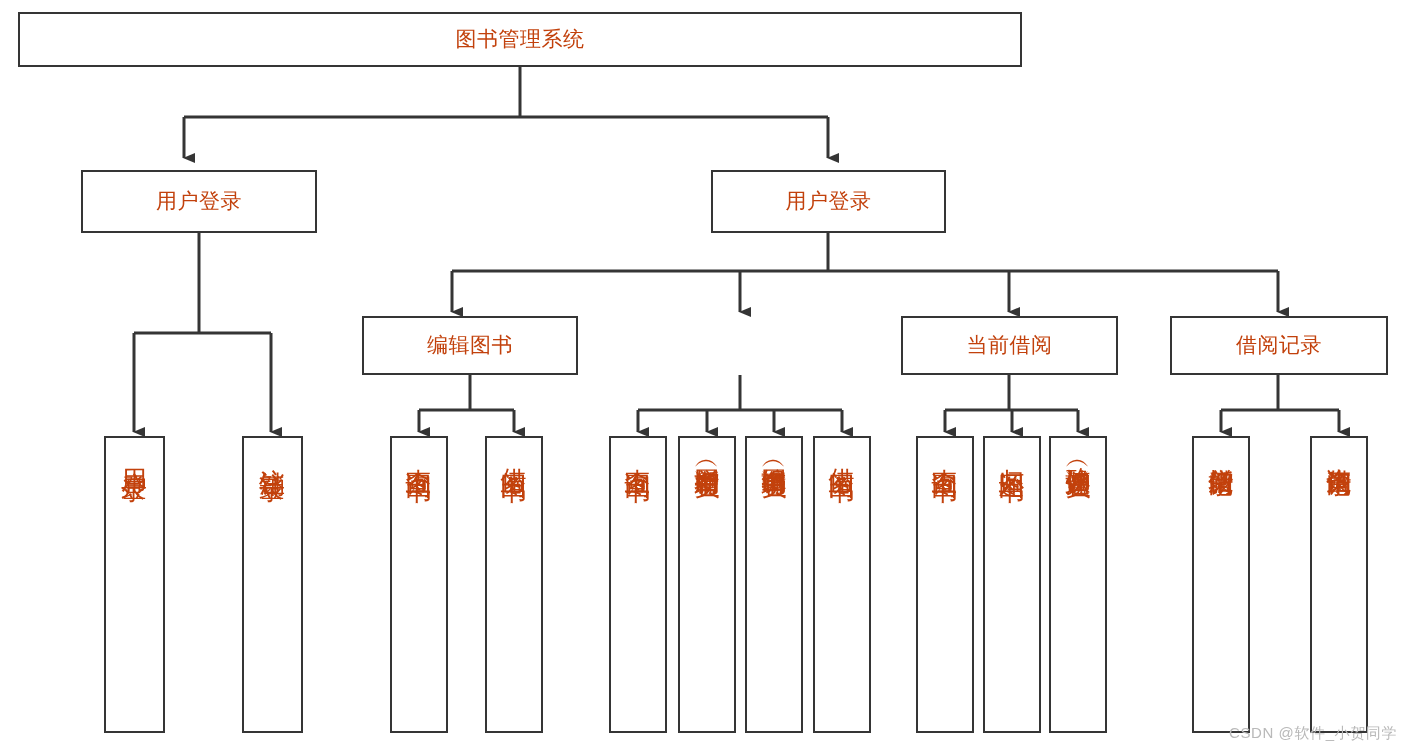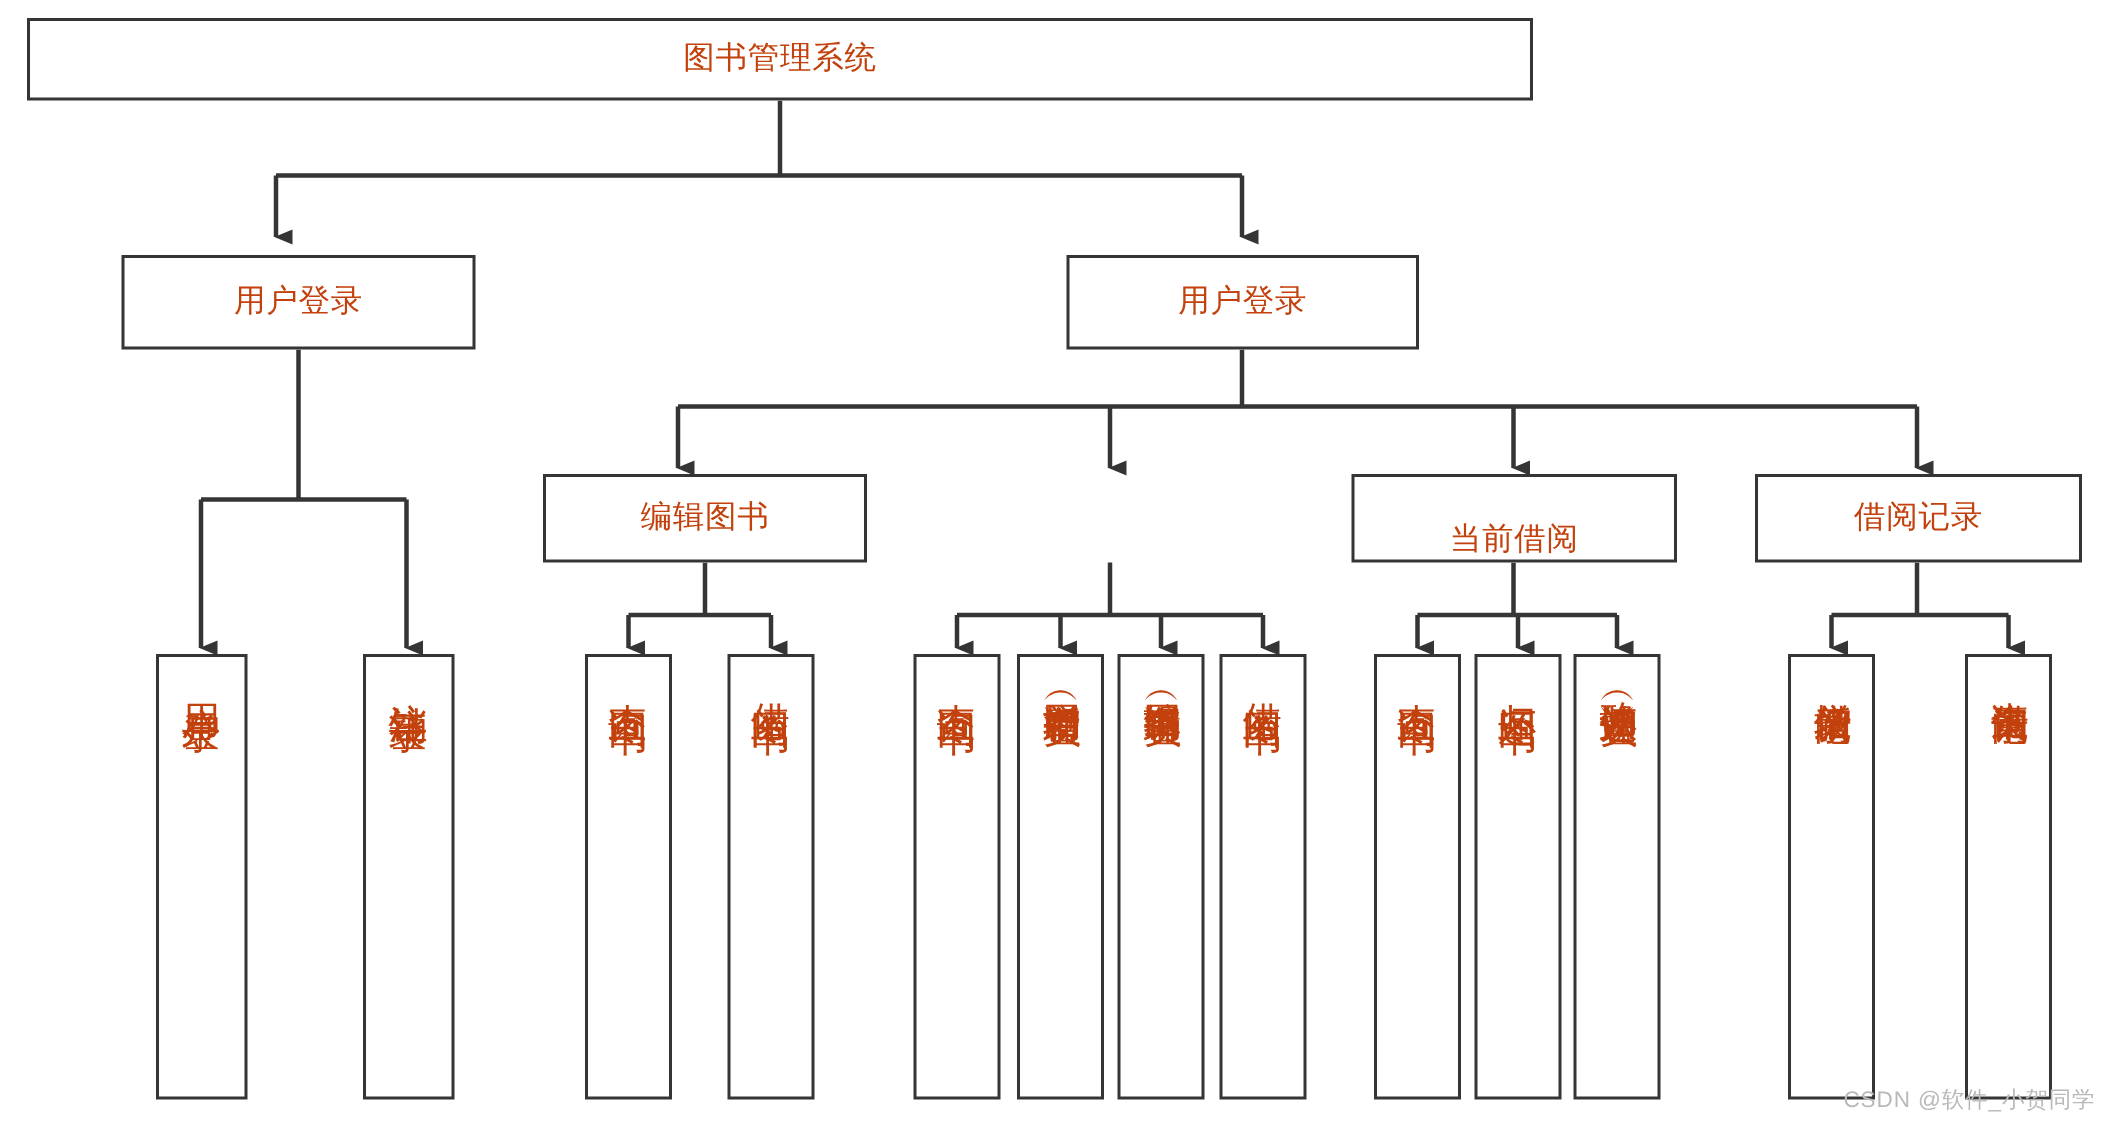--- a/index.html
+++ b/index.html
@@ -131,21 +131,21 @@
   <div class="node horiz" style="left:81px; top:170px; width:236px; height:63px;">
     <span class="label">用户登录</span>
   </div>
   <div class="node horiz" style="left:711px; top:170px; width:235px; height:63px;">
     <span class="label">用户登录</span>
   </div>
 
   <div class="node horiz" style="left:362px; top:316px; width:216px; height:59px;">
     <span class="label">编辑图书</span>
   </div>
-  <div class="node horiz" style="left:901px; top:316px; width:217px; height:59px;align-items:flex-end;">
+  <div class="node horiz" style="left:901px; top:316px; width:217px; height:59px;">
     <span class="label">当前借阅</span>
   </div>
   <div class="node horiz" style="left:1170px; top:316px; width:218px; height:59px;">
     <span class="label">借阅记录</span>
   </div>
 
   <div class="node vert" style="left:104px; top:436px; width:61px; height:297px;">
     <span class="label">用户登录</span>
   </div>
   <div class="node vert" style="left:242px; top:436px; width:61px; height:297px;">

